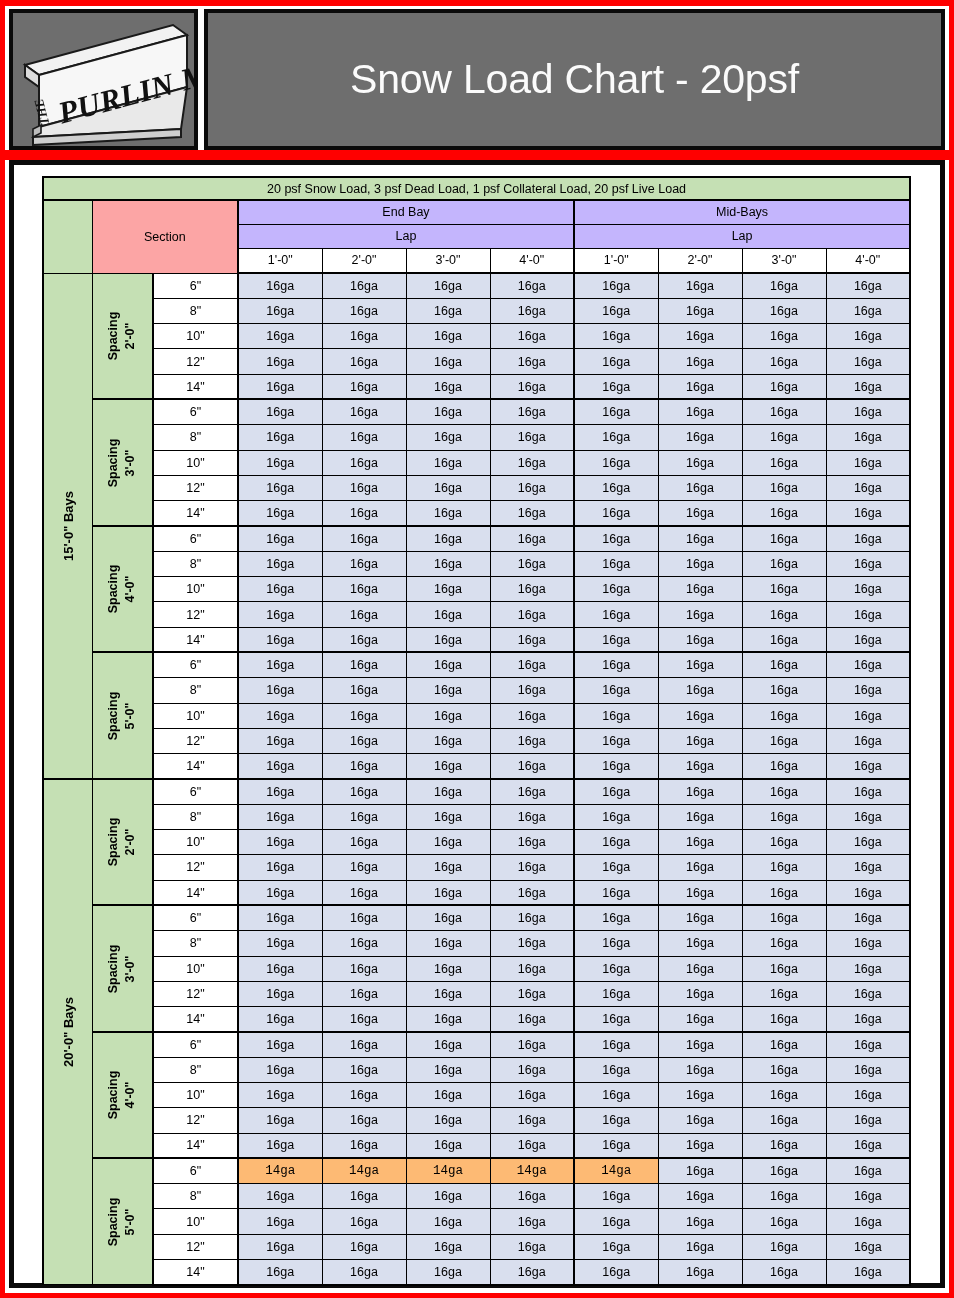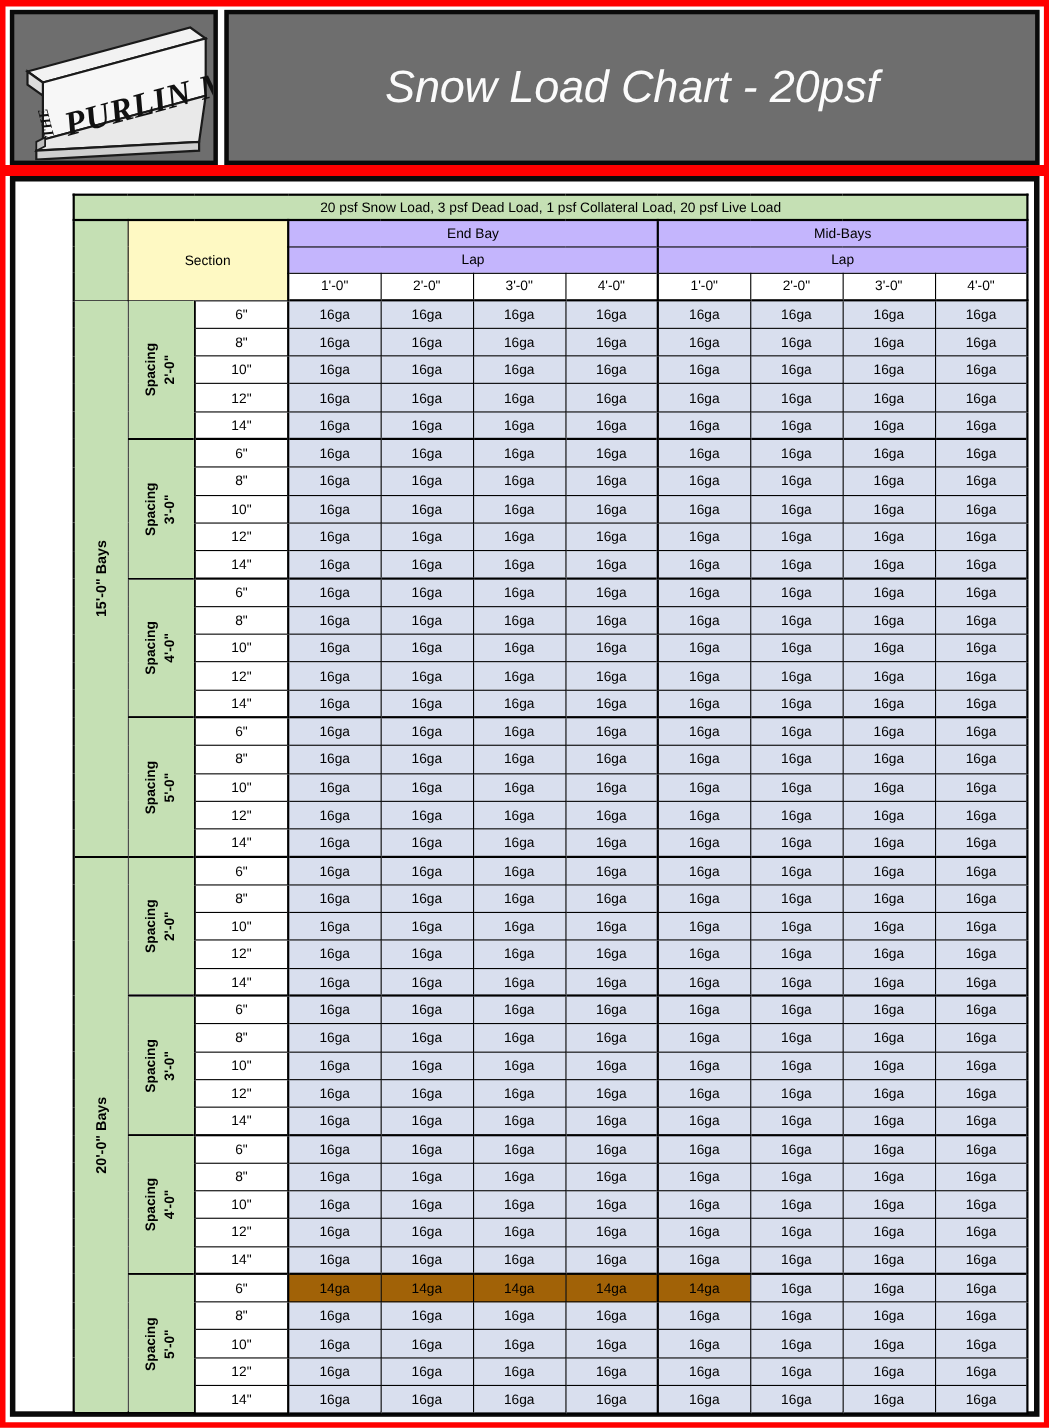--- a/index.html
+++ b/index.html
@@ -46,21 +46,20 @@
     align-items: center;
     justify-content: center;
   }
   .title-text {
     color: #fbfbfb;
     font-size: 41px;
     font-family: "Liberation Sans", sans-serif;
     font-weight: 400;
     letter-spacing: -0.2px;
     white-space: nowrap;
-    font-style: italic;
   }
 
   
   .logo-svg { position: absolute; left: 0; top: 0; }
 
   
   .mid-red {
     position: absolute;
     left: -5px; top: 144px;
     width: 954px; height: 10px;
@@ -80,21 +79,20 @@
     left: 28px; top: 11px;
     width: 868px;
   }
 
   
   table.chart {
     border-collapse: collapse;
     table-layout: fixed;
     width: 868px;
     font-family: "Liberation Sans", sans-serif;
-    margin-left: 24px;
   }
   table.chart td, table.chart th {
     padding: 0;
     font-weight: normal;
     text-align: center;
     vertical-align: middle;
     border: 1px solid #000000;
     font-size: 12.5px;
     color: #000000;
   }
@@ -115,21 +113,21 @@
   }
 
   
   .hdr {
     background: #c4b5fd;
     font-weight: bold;
     font-size: 13px;
     height: 24px;
   }
   .hdr-section {
-    background: #fef9c3;
+    background: #fca5a5;
     font-weight: bold;
     font-size: 13.5px;
   }
   .hdr-green { background: #c5e0b4; }
   .hdr-lap-num { font-weight: bold; font-size: 13px; height: 25px; }
 
   
   .tb-bay  { border-left: 2px solid #000 !important; }
   .tr-thick { border-right: 2px solid #000 !important; }
   .bt-thick { border-top: 2px solid #000 !important; }
@@ -173,21 +171,21 @@
     line-height: 1.35;
   }
   .space-cell .rot-pair > span { display: block; }
 
   
   .gauge {
     height: 25.3px;
     font-size: 12.5px;
   }
   .g16 { background: #d9dfee; }
-  .g14 { background: #a16207; }
+  .g14 { background: #fdba74; font-family: Liberation Mono, monospace; }
 
   
 </style>
 </head>
 <body>
 
 <div class="page">
 
   <div class="banner">
 

